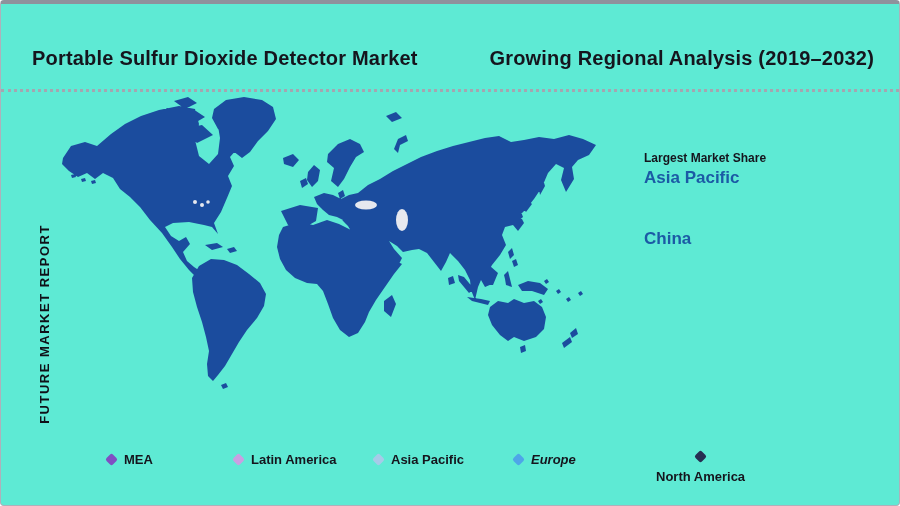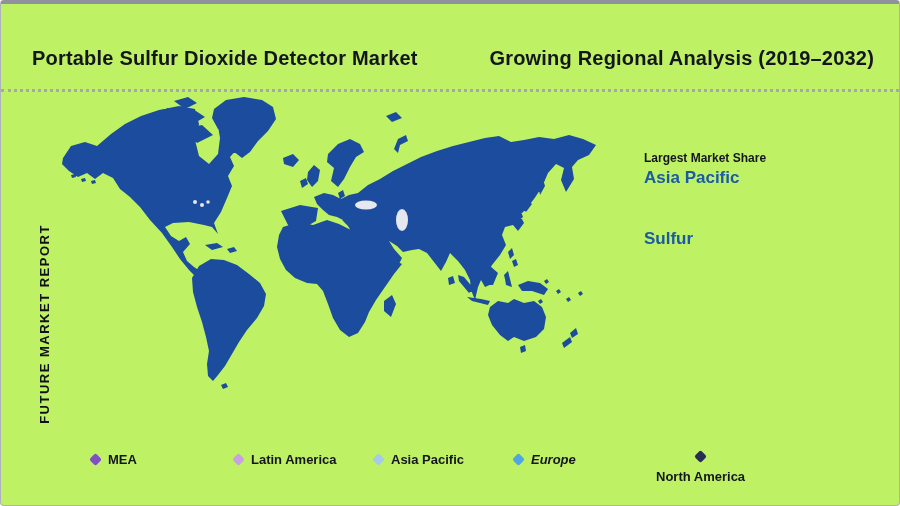--- a/index.html
+++ b/index.html
@@ -5,21 +5,21 @@
   * { box-sizing: border-box; }
   html,body { margin:0; padding:0; }
   body {
     font-family: "Liberation Sans", sans-serif;
     background:#ffffff;
     width:900px; height:506px;
   }
   .frame{
     position:relative;
     width:900px; height:506px;
-    background:#bef264;
+    background:#5eead4;
     border:1px solid #aeb0ba;
     border-top:4px solid #8f919c;
     border-radius:4px;
     overflow:hidden;
   }
   header{
     position:absolute; top:0; left:0; right:0;
     height:88px;
     display:flex; align-items:flex-end; justify-content:space-between;
     padding:0 25px 20px 31px;
@@ -53,21 +53,21 @@
     position:absolute; top:0;
     display:flex; align-items:center; gap:8px;
     font-size:13px; font-weight:bold; color:#15151d;
     white-space:nowrap;
   }
   .diamond{
     width:9px; height:9px; flex:none;
     border-radius:2px;
     transform:rotate(45deg);
   }
-  li.l0{ left:90px;justify-content:center; }  li.l1{ left:233px; }  li.l2{ left:373px; }
+  li.l0{ left:106px;justify-content:center; }  li.l1{ left:233px; }  li.l2{ left:373px; }
   li.l3{ left:513px;font-style:italic; } li.l4{ left:655px;flex-direction:column; }
 </style>
 </head>
 <body>
 
 <div class="frame">
 
   <header>
     <h1>Portable Sulfur Dioxide Detector Market</h1>
     <h1>Growing Regional Analysis (2019–2032)</h1>
@@ -123,21 +123,21 @@
       <circle cx="147" cy="108" r="1.8"></circle>
     </g>
   </svg>
 
   <aside class="stats">
     <div class="stat">
       <div class="stat-label">Largest Market Share</div>
       <div class="stat-region region-text" style="color: rgb(27, 90, 165);">Asia Pacific</div>
     </div>
     <div class="stat">
-      <div class="stat-region region-text" style="color: rgb(27, 90, 165);">Sulfur</div>
+      <div class="stat-region region-text" style="color: rgb(27, 90, 165);">China</div>
     </div>
   </aside>
 
   <ul class="legend">
     <li class="l0">
       <span class="diamond" style="background: rgb(127, 79, 195);"></span>
       <span>MEA</span>
     </li>
     <li class="l1">
       <span class="diamond" style="background: rgb(201, 160, 226);"></span>

